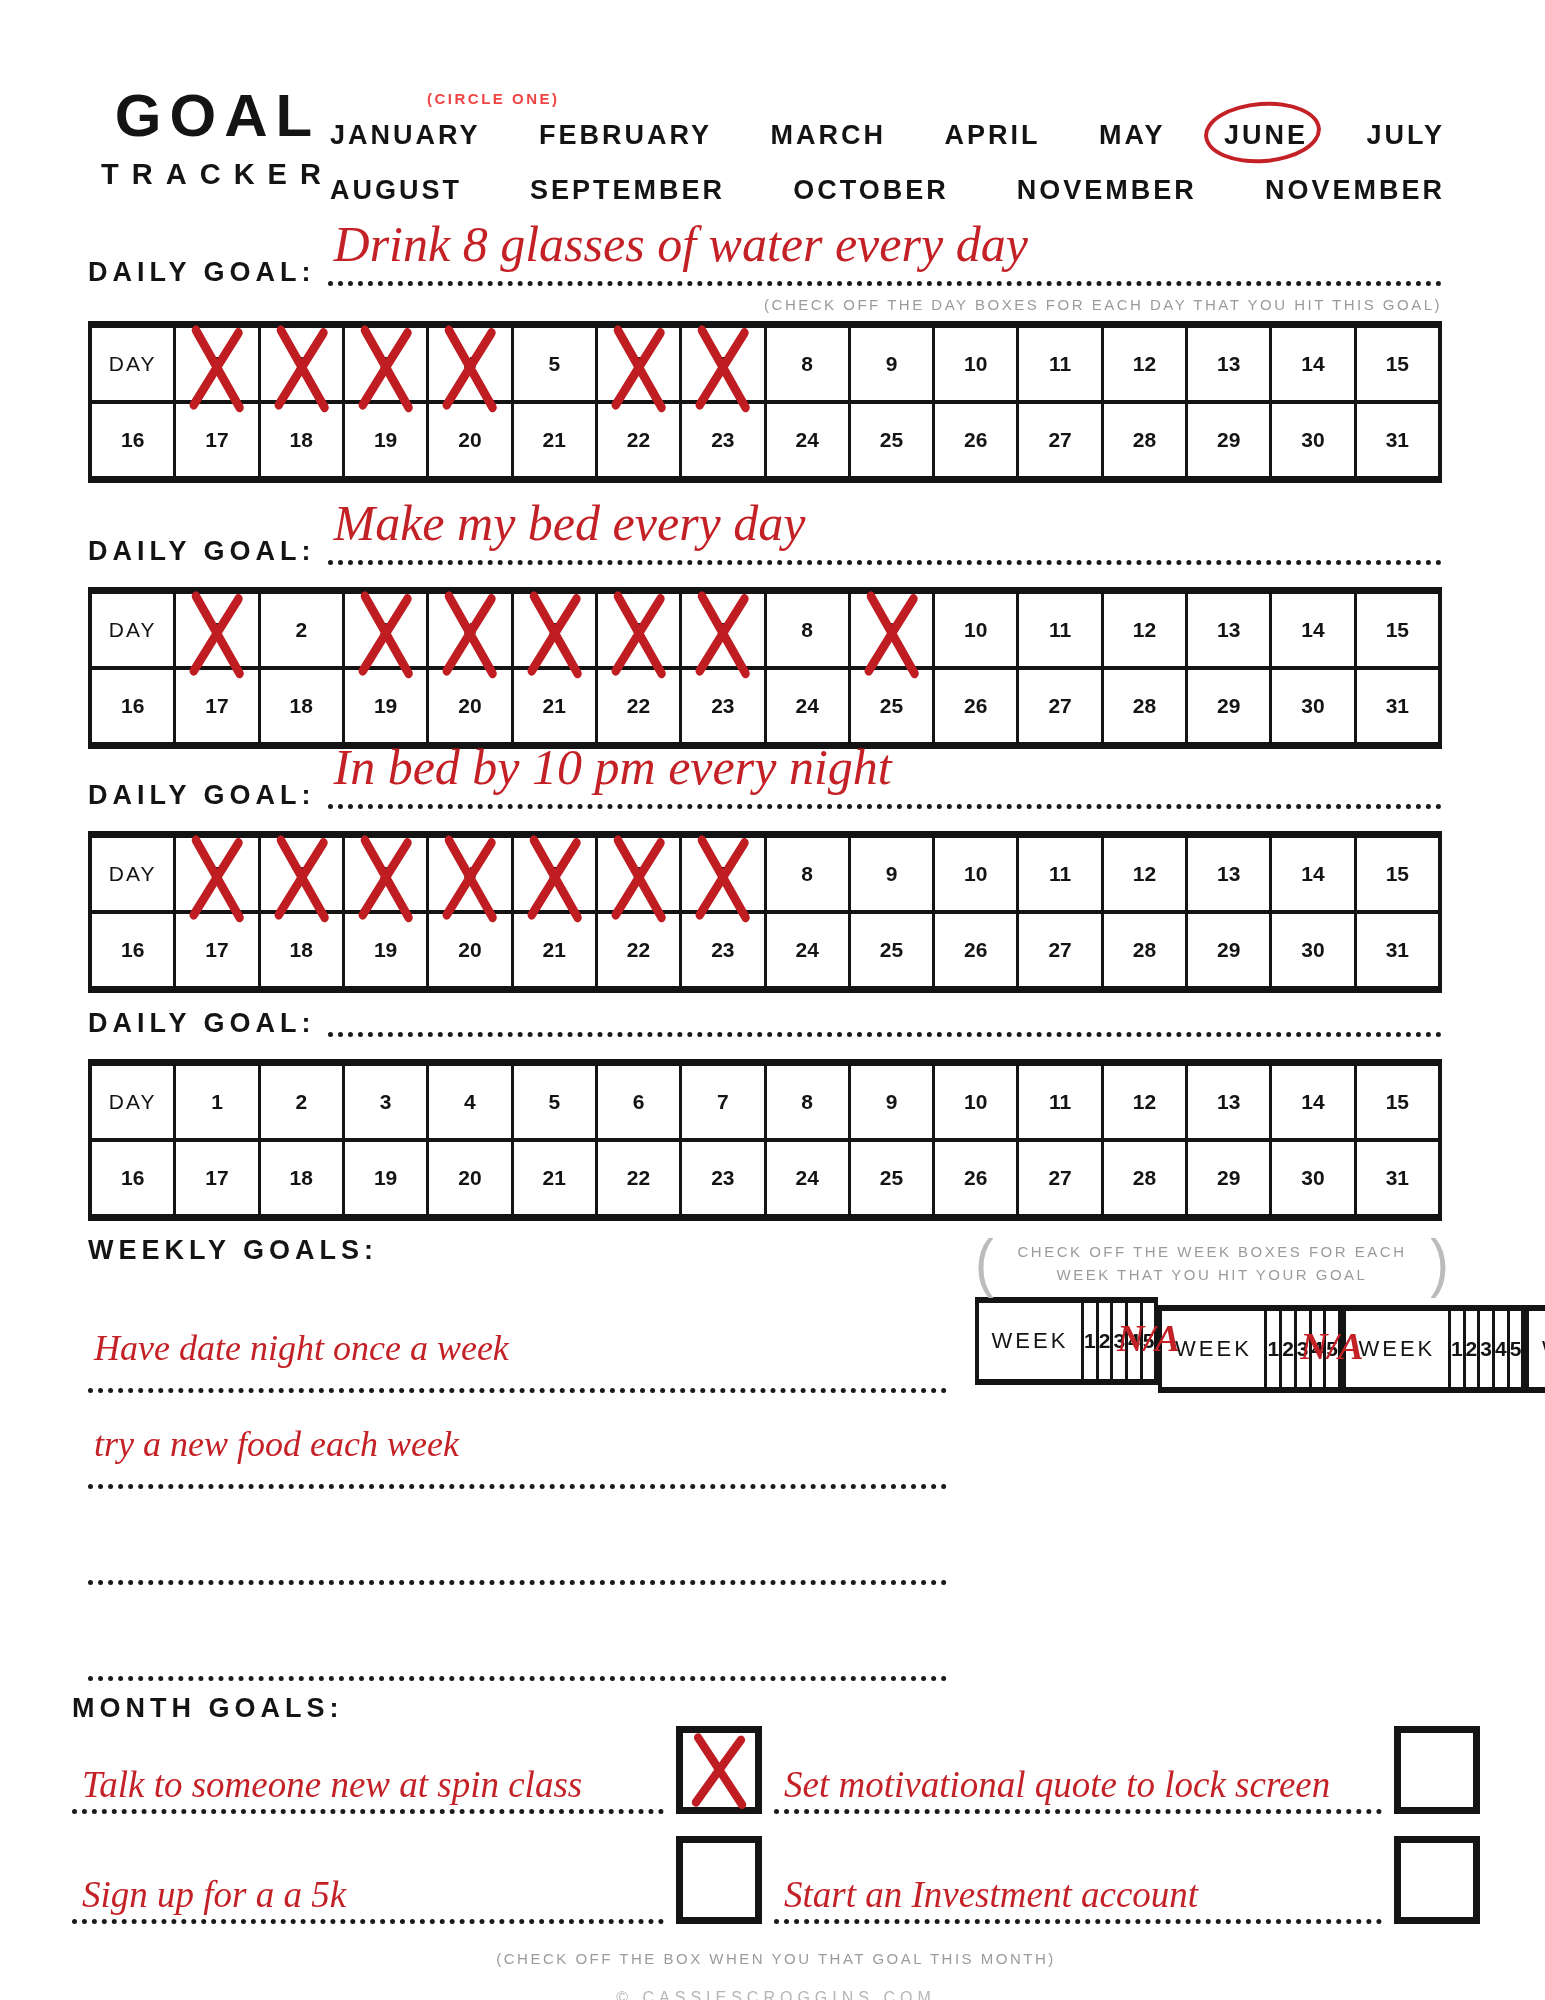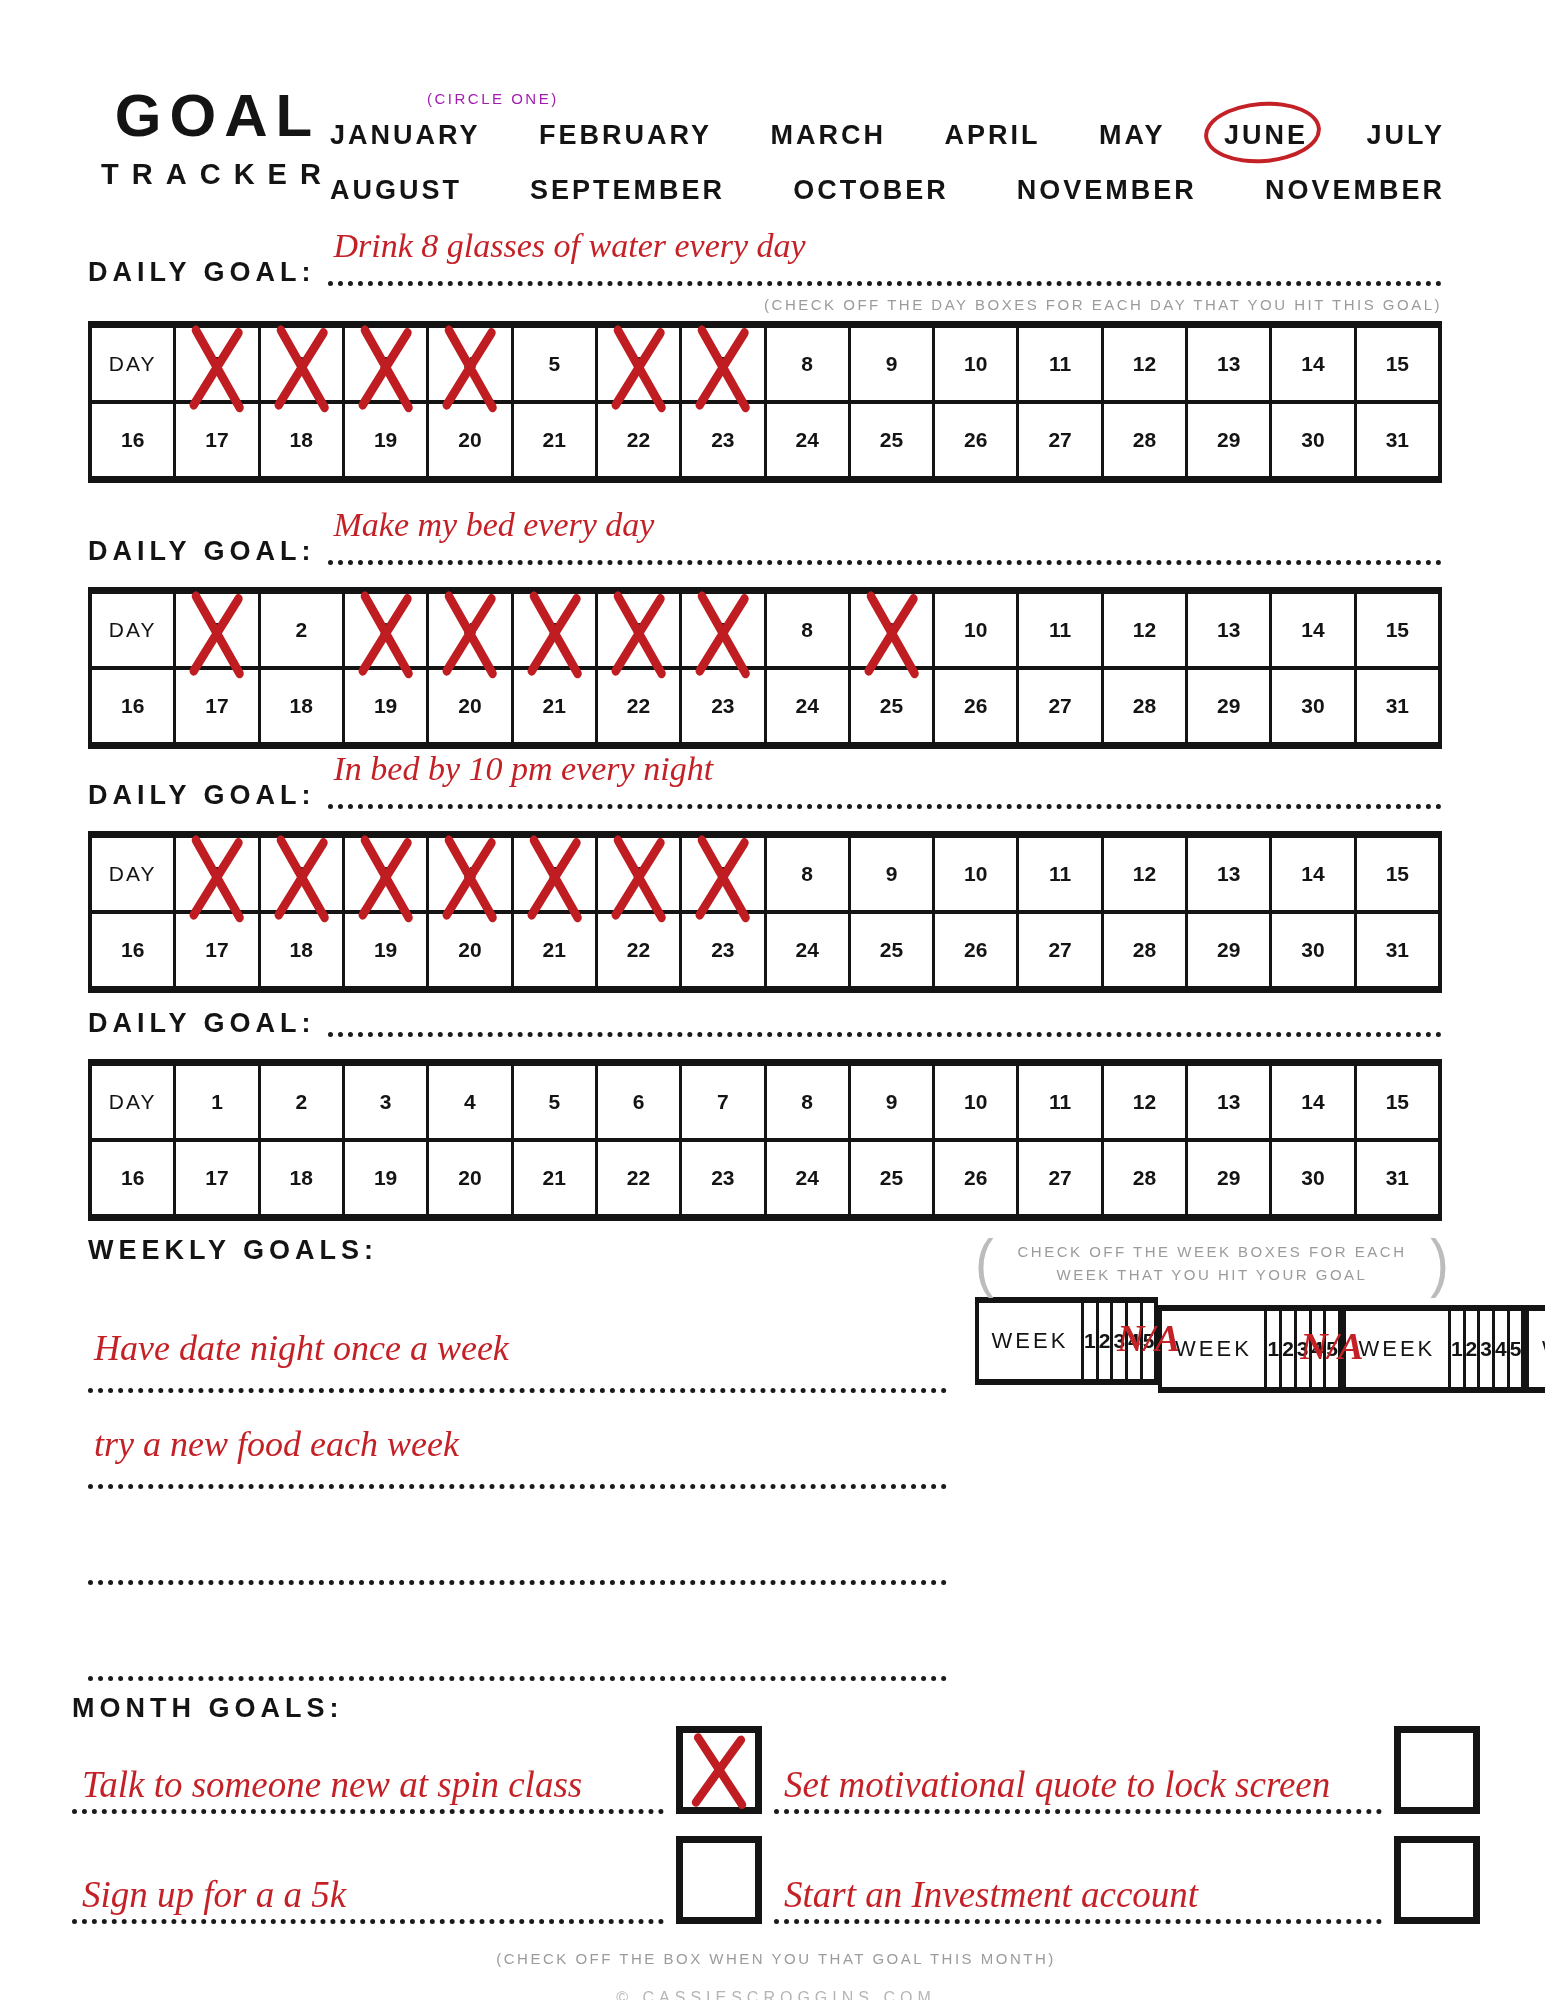--- a/index.html
+++ b/index.html
@@ -9,36 +9,36 @@
   html,body{margin:0;padding:0;}
   body{width:1545px;height:2000px;background:#ffffff;color:var(--ink);
        font-family:"Liberation Sans",sans-serif;position:relative;overflow:hidden;}
   .script{font-family:cursive;font-style:italic;color:var(--red);}
 
   
   header{position:relative;margin:0 100px;height:212px;}
   .brand{position:absolute;left:0;top:86px;width:235px;text-align:center;}
   .brand-title{font-size:60px;font-weight:700;letter-spacing:8px;line-height:1;}
   .brand-sub{font-size:29px;font-weight:700;letter-spacing:13px;margin-top:12px;}
-  .circle-one{position:absolute;left:327px;top:90px;font-size:15px;letter-spacing:2.5px;color:#a21caf;}
+  .circle-one{position:absolute;left:327px;top:90px;font-size:15px;letter-spacing:2.5px;color:#ef4444;font-weight:bold;}
   .example-note{position:absolute;left:455px;top:14px;width:470px;text-align:center;font-size:50px;line-height:1.1;}
   .months{position:absolute;left:230px;right:0;top:120px;}
   .months-row{display:flex;justify-content:space-between;font-size:27px;font-weight:700;letter-spacing:3px;}
   .months-row + .months-row{margin-top:24px;}
   .month-item{position:relative;cursor:pointer;}
   .ellipse{position:absolute;left:-20px;right:-13px;top:-18px;bottom:-12px;
            border:4px solid var(--red);border-radius:50%;transform:rotate(-4deg);}
 
   
   .daily{margin:12px 103px 0 88px;}
   .d1{margin-top:30px;} .d2{margin-top:38px;} .d3{margin-top:16px;} .d4{margin-top:0px;}
   .goal-row{display:flex;align-items:flex-end;height:44px;}
   .sec-label{font-size:27px;font-weight:700;letter-spacing:5px;white-space:nowrap;line-height:1;}
   .write-line{flex:1;position:relative;border-bottom:5px dotted #1a1a1a;height:40px;margin-left:12px;}
-  .goal-script{position:absolute;left:6px;bottom:18px;font-size:34px;line-height:1;white-space:nowrap;}
+  .goal-script{position:absolute;left:6px;bottom:12px;font-size:50px;line-height:1;white-space:nowrap;}
   .grid-caption{text-align:right;font-size:15px;letter-spacing:2.5px;color:var(--capgray);margin-top:10px;}
   .day-grid{border:4px solid var(--ink);border-top-width:7px;border-bottom-width:7px;margin-top:8px;}
   .d2 .day-grid,.d3 .day-grid,.d4 .day-grid{margin-top:22px;}
   .day-row{display:flex;justify-content:center;}
   .day-row:first-child{border-bottom:4px solid var(--ink);}
   .day-cell{flex:1;height:72px;display:flex;align-items:center;justify-content:center;
             font-size:21px;font-weight:700;position:relative;}
   .day-cell + .day-cell{border-left:3px solid var(--ink);}
   .day-header{font-weight:400;font-size:21px;letter-spacing:2px;}
   .xmark{position:absolute;left:8px;right:8px;top:-3px;bottom:-10px;pointer-events:none;}

